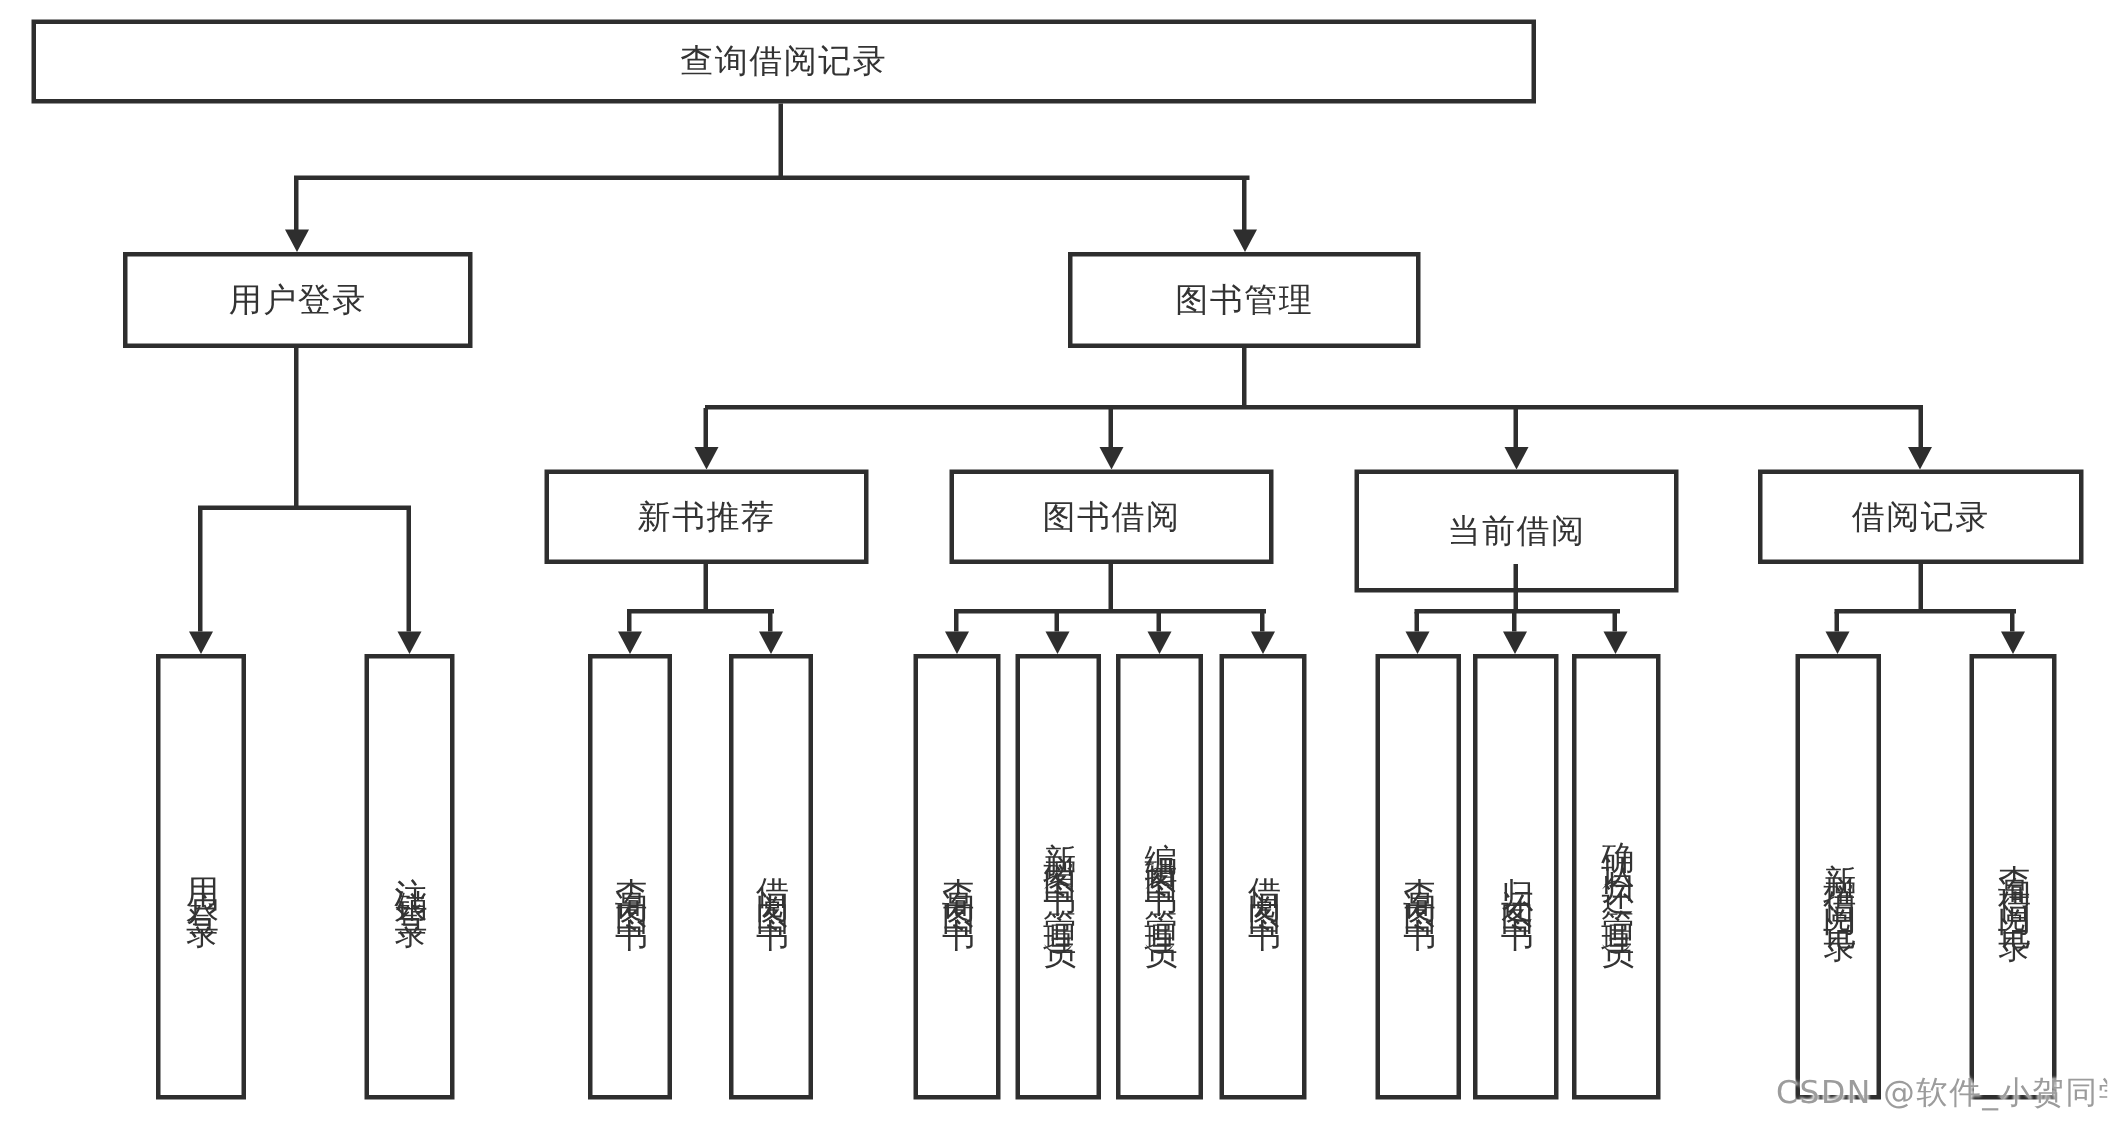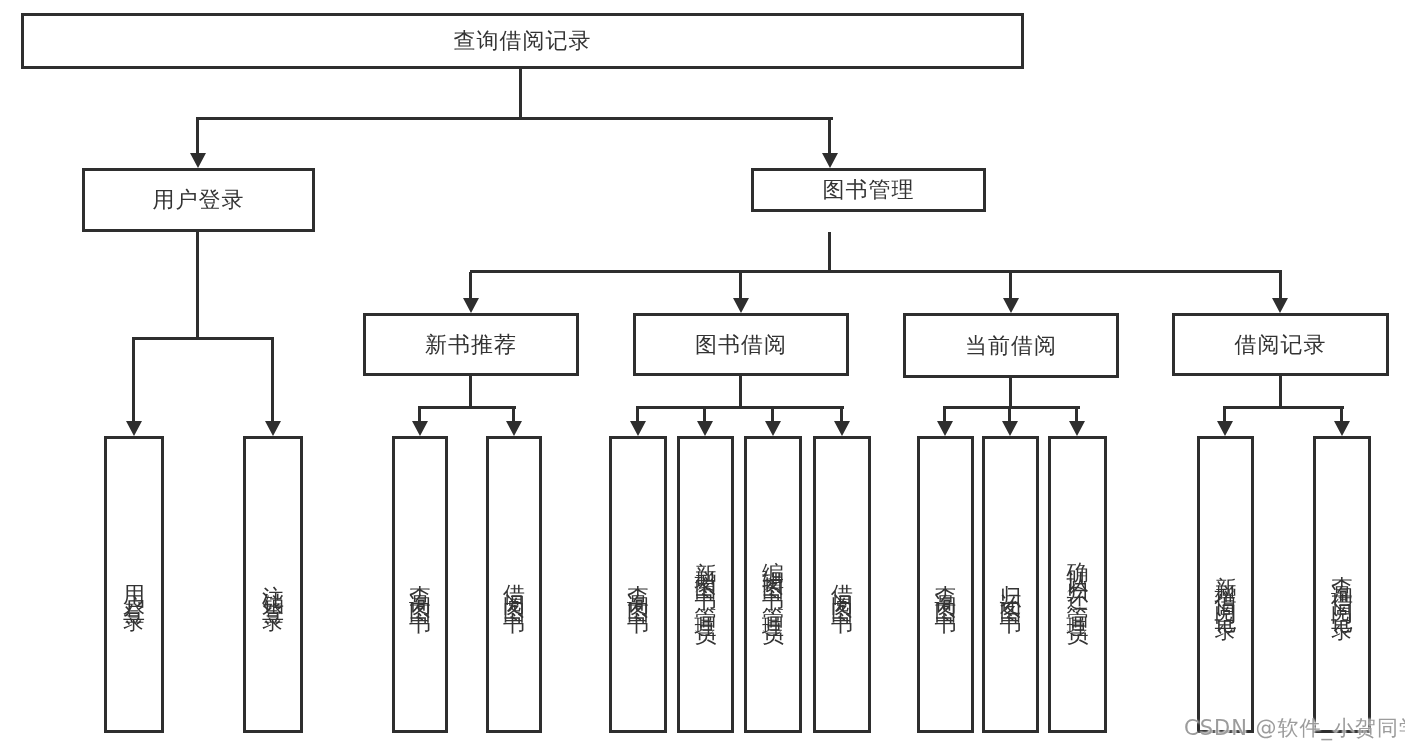--- a/index.html
+++ b/index.html
@@ -43,21 +43,21 @@
   <div class="line" style="left:519px;top:69px;width:3px;height:49px"></div>
   <div class="line" style="left:196px;top:117px;width:637px;height:3px"></div>
   <div class="line" style="left:196px;top:119px;width:3px;height:35px"></div>
   <div class="arrow" style="left:190px;top:153px"></div>
   <div class="line" style="left:828px;top:119px;width:3px;height:35px"></div>
   <div class="arrow" style="left:822px;top:153px"></div>
 
   <div class="node" style="left:82px;top:168px;width:233px;height:64px">
     <span>用户登录</span>
   </div>
-  <div class="node" style="left:751px;top:168px;width:235px;height:44px">
+  <div class="node" style="left:712px;top:168px;width:235px;height:64px">
     <span>图书管理</span>
   </div>
 
   <div class="line" style="left:196px;top:232px;width:3px;height:106px"></div>
   <div class="line" style="left:132px;top:337px;width:142px;height:3px"></div>
   <div class="line" style="left:132px;top:339px;width:3px;height:82px"></div>
   <div class="arrow" style="left:126px;top:421px"></div>
   <div class="line" style="left:271px;top:339px;width:3px;height:82px"></div>
   <div class="arrow" style="left:265px;top:421px"></div>
 
@@ -71,21 +71,21 @@
   <div class="arrow" style="left:1003px;top:298px"></div>
   <div class="line" style="left:1279px;top:272px;width:3px;height:26px"></div>
   <div class="arrow" style="left:1272px;top:298px"></div>
 
   <div class="node" style="left:633px;top:313px;width:216px;height:63px">
     <span>图书借阅</span>
   </div>
   <div class="node" style="left:363px;top:313px;width:216px;height:63px">
     <span>新书推荐</span>
   </div>
-  <div class="node" style="left:903px;top:313px;width:216px;height:65px">
+  <div class="node" style="left:903px;top:313px;width:216px;height:82px">
     <span>当前借阅</span>
   </div>
   <div class="node" style="left:1172px;top:313px;width:217px;height:63px">
     <span>借阅记录</span>
   </div>
 
   <div class="line" style="left:469px;top:376px;width:3px;height:32px"></div>
   <div class="line" style="left:418px;top:406px;width:98px;height:3px"></div>
   <div class="line" style="left:418px;top:408px;width:3px;height:13px"></div>
   <div class="arrow" style="left:412px;top:421px"></div>

